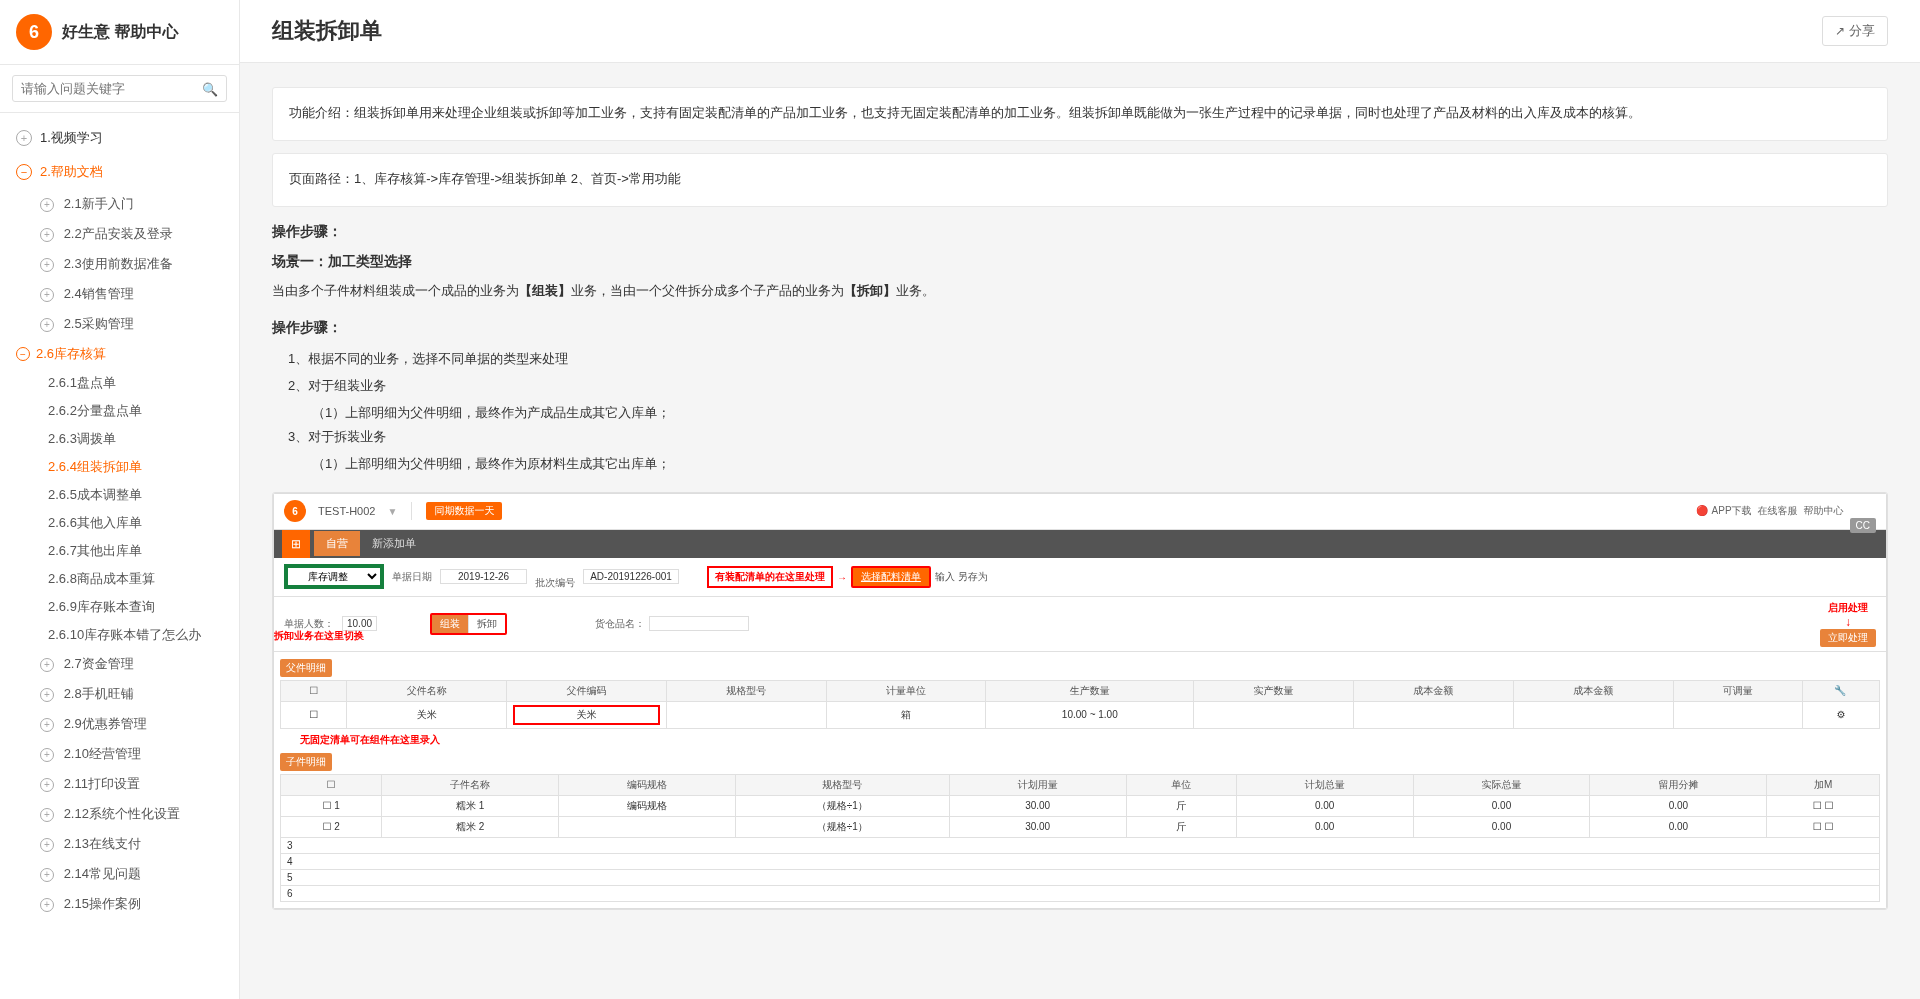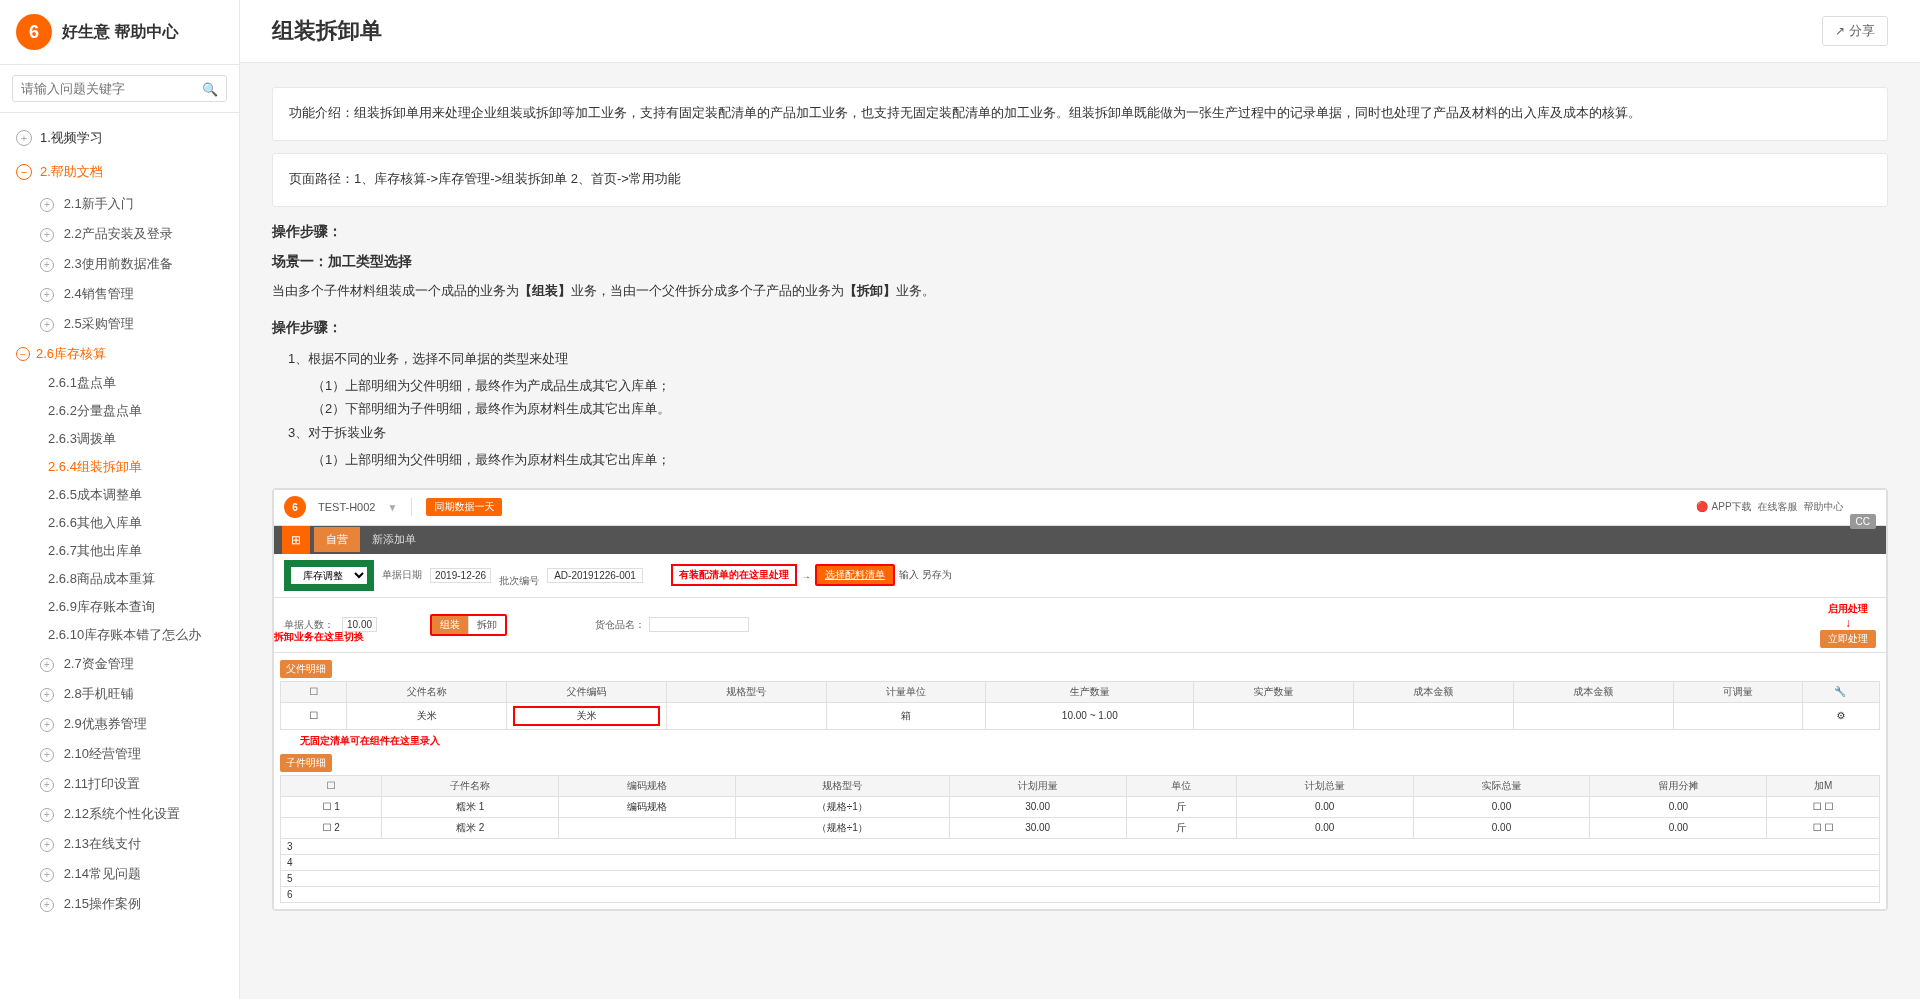--- a/index.html
+++ b/index.html
@@ -198,22 +198,22 @@
     <div class="scene-title">场景一：加工类型选择</div>
 
     <p class="content-text">
       当由多个子件材料组装成一个成品的业务为<span class="bold">【组装】</span>业务，当由一个父件拆分成多个子产品的业务为<span class="bold">【拆卸】</span>业务。
     </p>
 
     <div class="section-title">操作步骤：</div>
 
     <div class="steps-list">
       <div class="step-item">1、根据不同的业务，选择不同单据的类型来处理</div>
+      <div class="step-item">2、对于组装业务</div>
       <div class="sub-step">（1）上部明细为父件明细，最终作为产成品生成其它入库单；</div>
-      <div class="sub-step">（2）下部明细为子件明细，最终作为原材料生成其它出库单。</div>
       <div class="step-item">3、对于拆装业务</div>
       <div class="sub-step">（1）上部明细为父件明细，最终作为原材料生成其它出库单；</div>
     </div>
 
     <div class="screenshot-container">
       <div class="mock-screenshot" style="position:relative;">
 
         <div class="mock-topbar">
           <div class="logo-sm">6</div>
           <span style="font-size:11px; color:#555;">TEST-H002</span>
@@ -228,25 +228,25 @@
           </div>
         </div>
 
         <div style="background:#545454;display:flex;align-items:center;padding:0 8px;">
           <div style="width:28px;height:28px;background:#f60;display:flex;align-items:center;justify-content:center;color:#fff;font-size:12px;margin-right:4px;">⊞</div>
           <div style="background:#e8833a;color:#fff;padding:5px 12px;font-size:11px;">自营</div>
           <div style="color:#ddd;padding:5px 12px;font-size:11px;">新添加单</div>
         </div>
 
         <div style="background:#fff;padding:6px 10px;border-bottom:1px solid #e0e0e0;display:flex;align-items:center;gap:8px;flex-wrap:wrap;">
-          <select style="border:7px solid #15803d;padding:2px 8px;font-size:10px;background:#fff;">
+          <select style="border:4px solid #15803d;padding:2px 16px;font-size:10px;background:#fff;">
             <option>库存调整</option>
           </select>
           <span style="font-size:10px;color:#666;">单据日期</span>
-          <span style="border:1px solid #ddd;padding:1px 4px;font-size:10px;background:#fff;">2019-12-26</span>
+          <span style="border:1px solid #ddd;padding:1px 17px;font-size:10px;background:#fff;">2019-12-26</span>
           <span style="font-size:10px;color:#666;margin-top:12px;">批次编号</span>
           <span style="border:1px solid #ddd;padding:1px 6px;font-size:10px;background:#fff;">AD-20191226-001</span>
 
           <div style="position:relative;margin-left:20px;display:flex;align-items:center;gap:4px;">
             <div style="border:2px solid #f00;padding:2px 6px;font-size:10px;color:#f00;font-weight:bold;">有装配清单的在这里处理</div>
             <span style="color:#f00;font-size:10px;">→</span>
             <div style="border:2px solid #f00;background:#f60;color:#fff;padding:2px 8px;font-size:10px;border-radius:2px;text-decoration:underline;">选择配料清单</div>
             <span style="color:#555;font-size:10px;">输入 另存为</span>
           </div>
         </div>

